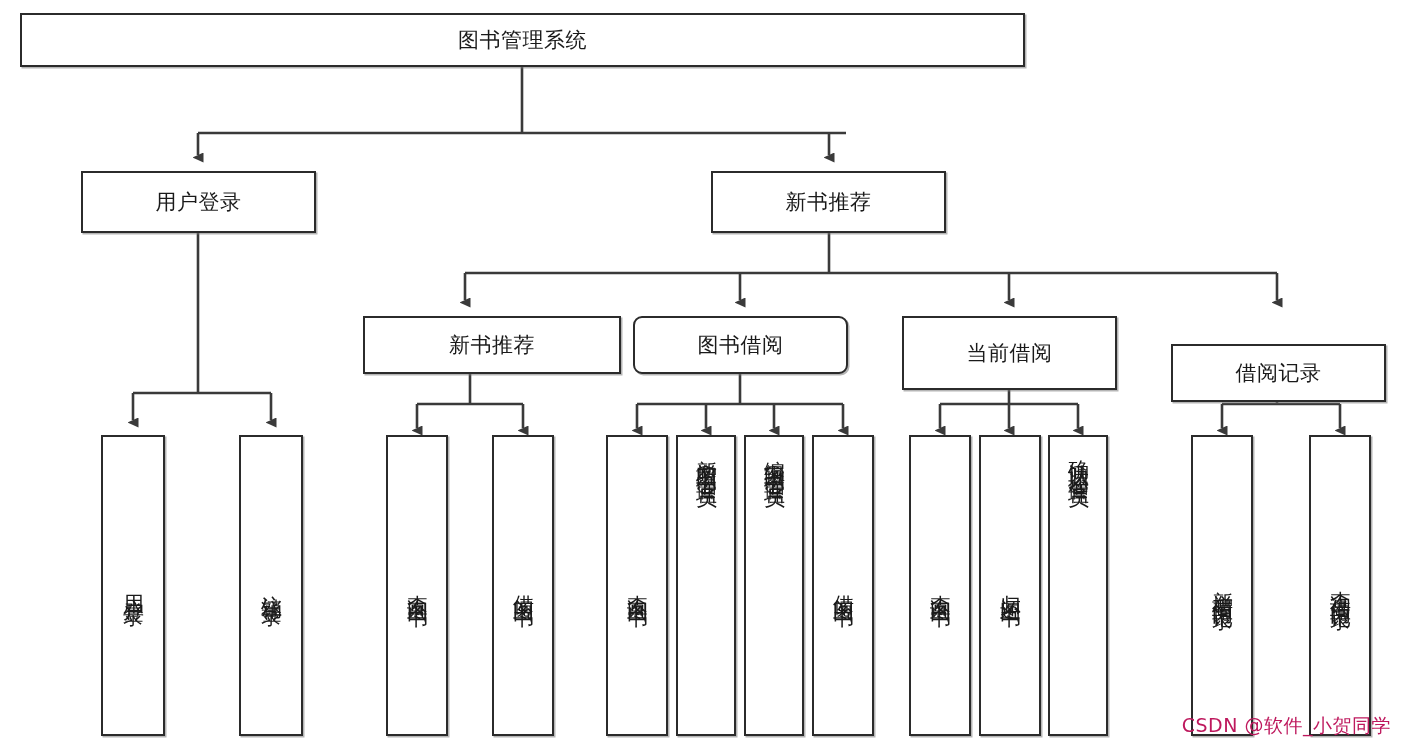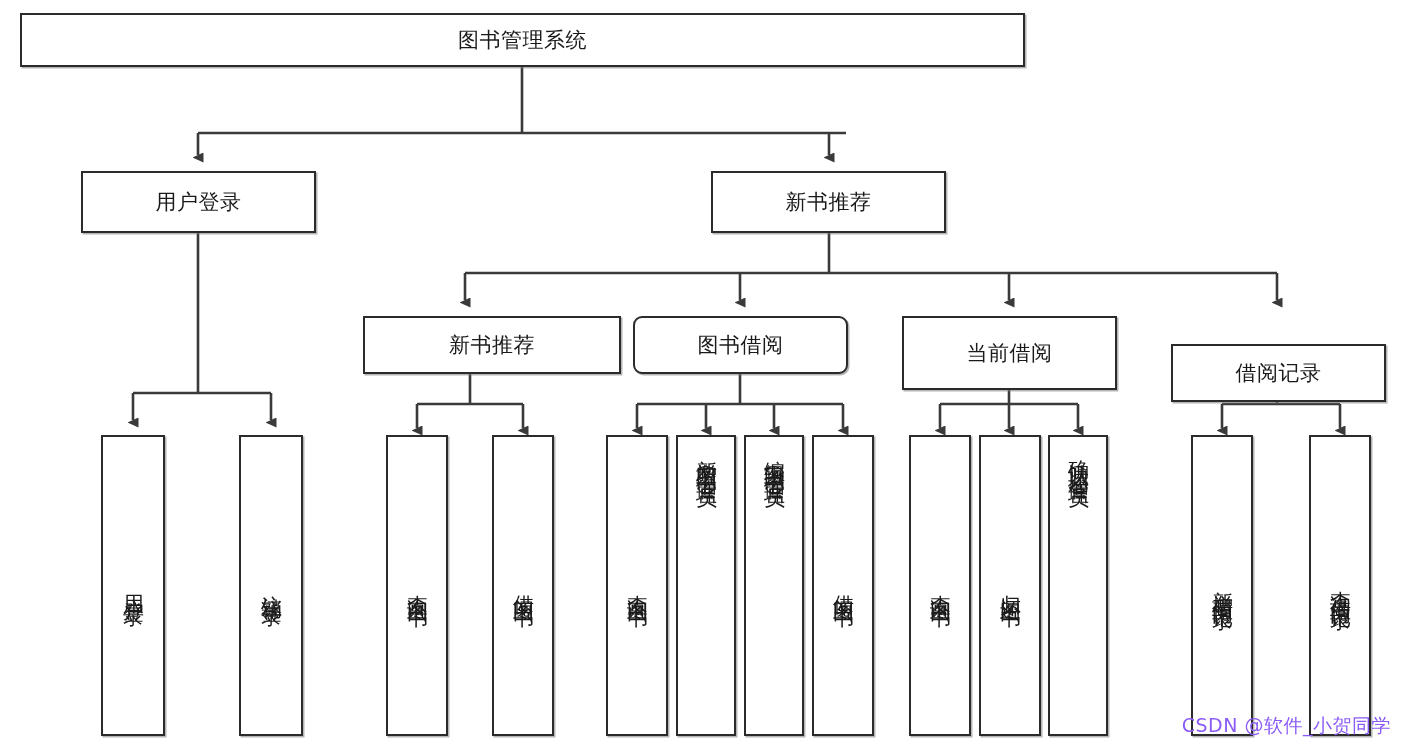--- a/index.html
+++ b/index.html
@@ -61,21 +61,21 @@
     white-space: nowrap;
   }
   .node.vertical.pad-mid {
     align-items: center;
     padding-top: 0;
   }
   #watermark {
     position: absolute;
     right: 14px;
     bottom: 8px;
-    color: #8b5cf6;
+    color: #be185d;
     font-size: 19px;
     letter-spacing: 0.5px;
     z-index: 5;
     white-space: nowrap;
   }
 </style>
 </head>
 <body>
 
 <div id="canvas">

